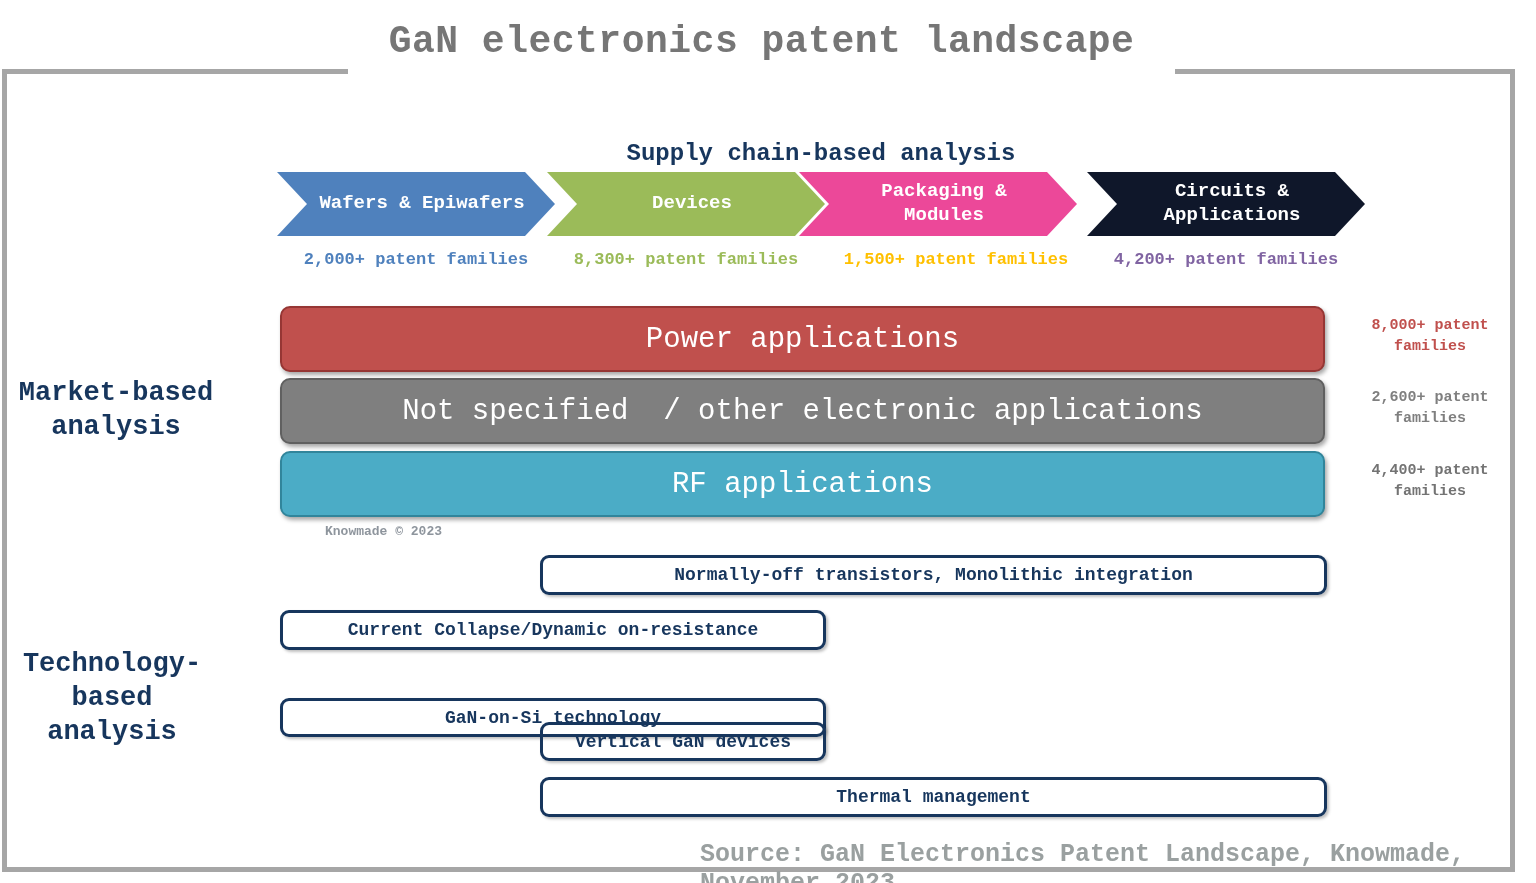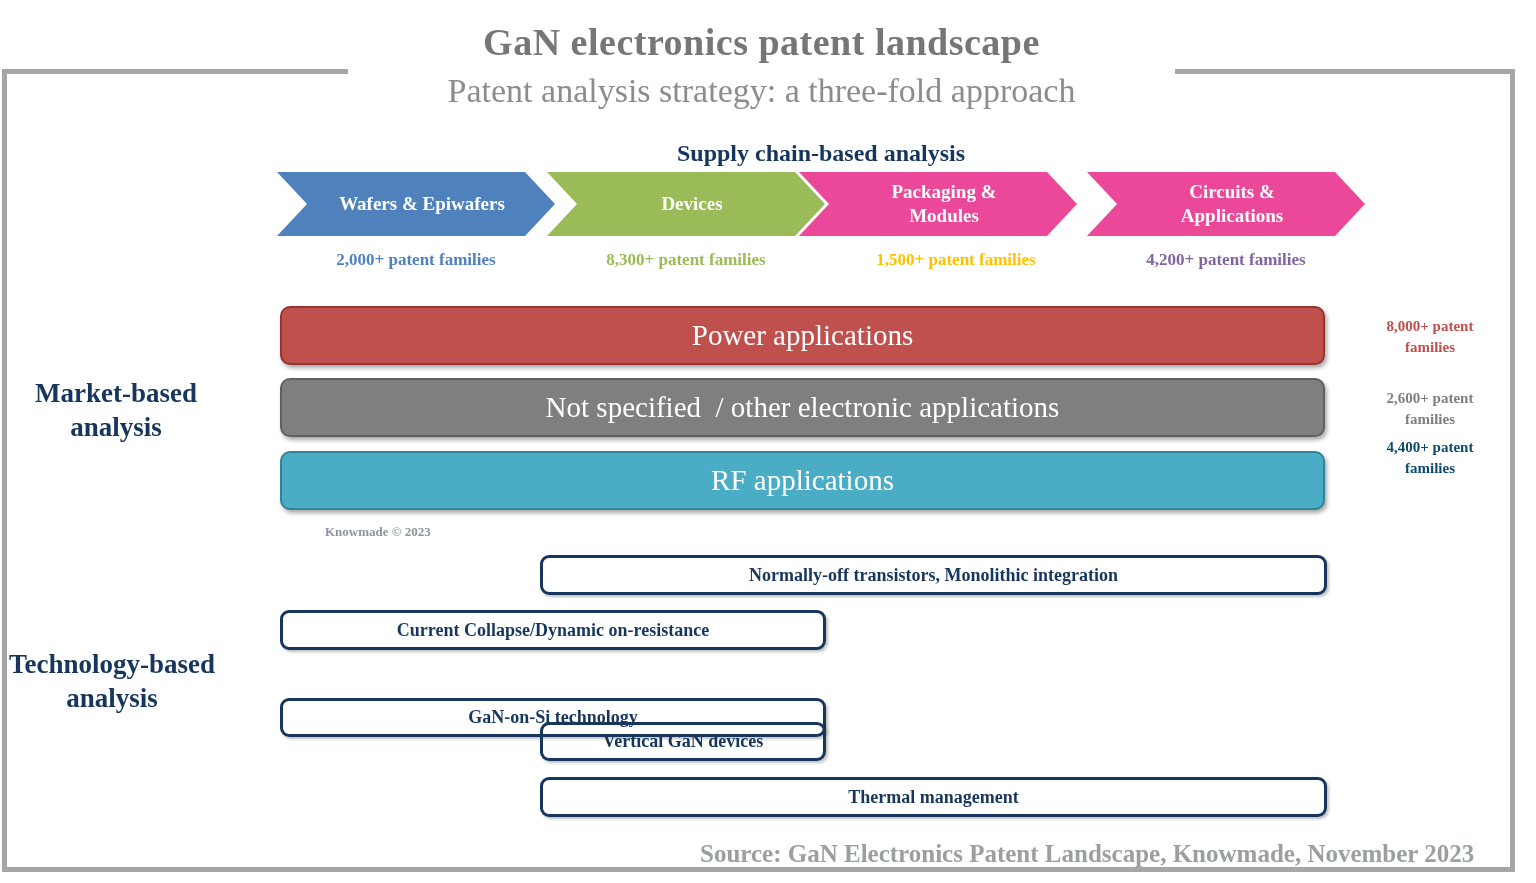--- a/index.html
+++ b/index.html
@@ -1,18 +1,18 @@
 <!DOCTYPE html>
 <html><head>
 <meta charset="utf-8">
 <style>
   html,body{margin:0;padding:0;background:#ffffff;}
   .canvas{
     position:relative;width:1536px;height:883px;background:#ffffff;overflow:hidden;
-    font-family:Liberation Serif, serif;
+    font-family:Liberation Mono, monospace;
   }
   
   .frame{
     position:absolute;left:2px;top:69px;width:1503px;height:793px;
     border:5px solid #a6a6a6;background:transparent;z-index:0;
   }
   
   .title-box{
     position:absolute;left:348px;top:0;width:827px;height:137px;background:#ffffff;
     z-index:3;text-align:center;
@@ -31,47 +31,47 @@
     clip-path:polygon(0 0, 248px 0, 100% 50%, 248px 100%, 0 100%, 30px 50%);
     filter:drop-shadow(2px 3px 2px rgba(0,0,0,0.3));
   }
   .arrow-label{
     color:#ffffff;font-weight:bold;font-size:19px;text-align:center;line-height:1.25;
     white-space:pre-line;padding-left:12px;
   }
   .arrow-0{left:277px;background:#4f81bd;}
   .arrow-1{left:547px;background:#9bbb59;}
   .arrow-2{left:799px;background:#ec4899;}
-  .arrow-3{left:1087px;background:#ec4899;}
+  .arrow-3{left:1087px;background:#0f172a;}
   
   .stage-count{
     top:250px;height:22px;width:278px;text-align:center;font-size:17px;font-weight:bold;
   }
   .count-0{left:277px;color:#4f81bd;}
   .count-1{left:547px;color:#9bbb59;}
   .count-2{left:817px;color:#ffc000;}
   .count-3{left:1087px;color:#8064a2;}
   
   .bar{
-    left:280px;width:1045px;height:59px;border-radius:10px;border:2px solid;
+    left:280px;width:1045px;height:66px;border-radius:10px;border:2px solid;
     display:flex;align-items:center;justify-content:center;color:#ffffff;font-size:29px;
     box-shadow:2px 3px 4px rgba(0,0,0,0.35);box-sizing:border-box;white-space:pre;
   }
   .bar-power{top:306px;background:#c0504d;border-color:#963634;}
   .bar-ns{top:378px;background:#7f7f7f;border-color:#606060;}
   .bar-rf{top:451px;background:#4bacc6;border-color:#31859b;}
   
   .bar-count{
     left:1363px;width:134px;display:flex;align-items:center;justify-content:center;
     text-align:center;font-size:15px;font-weight:bold;line-height:1.35;white-space:pre-line;
     height:61px;
   }
   .bc-power{top:306px;color:#c0504d;}
   .bc-ns{top:378px;color:#7f7f7f;}
-  .bc-rf{top:427px;color:#0c4a6e;}
+  .bc-rf{top:451px;color:#737373;}
   
   .side-label{
     width:212px;text-align:center;font-size:27px;font-weight:bold;color:#17365d;line-height:1.25;
   }
   .market-label{left:10px;top:377px;}
   .tech-label{left:6px;top:648px;}
   
   .tech-box{
     border:3px solid #17365d;border-radius:9px;background:transparent;
     display:flex;align-items:center;justify-content:center;
@@ -92,21 +92,20 @@
 </style>
 </head>
 <body>
 
 <div class="canvas">
 
   <div class="frame"></div>
 
   <div class="title-box">
     <div class="title-main">GaN electronics patent landscape</div>
-    <div class="title-sub">Patent analysis strategy: a three-fold approach</div>
   </div>
 
   <div class="layer supply-heading">Supply chain-based analysis</div>
 
   <div class="layer arrow arrow-0">
     <span class="arrow-label">Wafers &amp; Epiwafers</span>
   </div>
   <div class="layer arrow arrow-1">
     <span class="arrow-label">Devices</span>
   </div>

